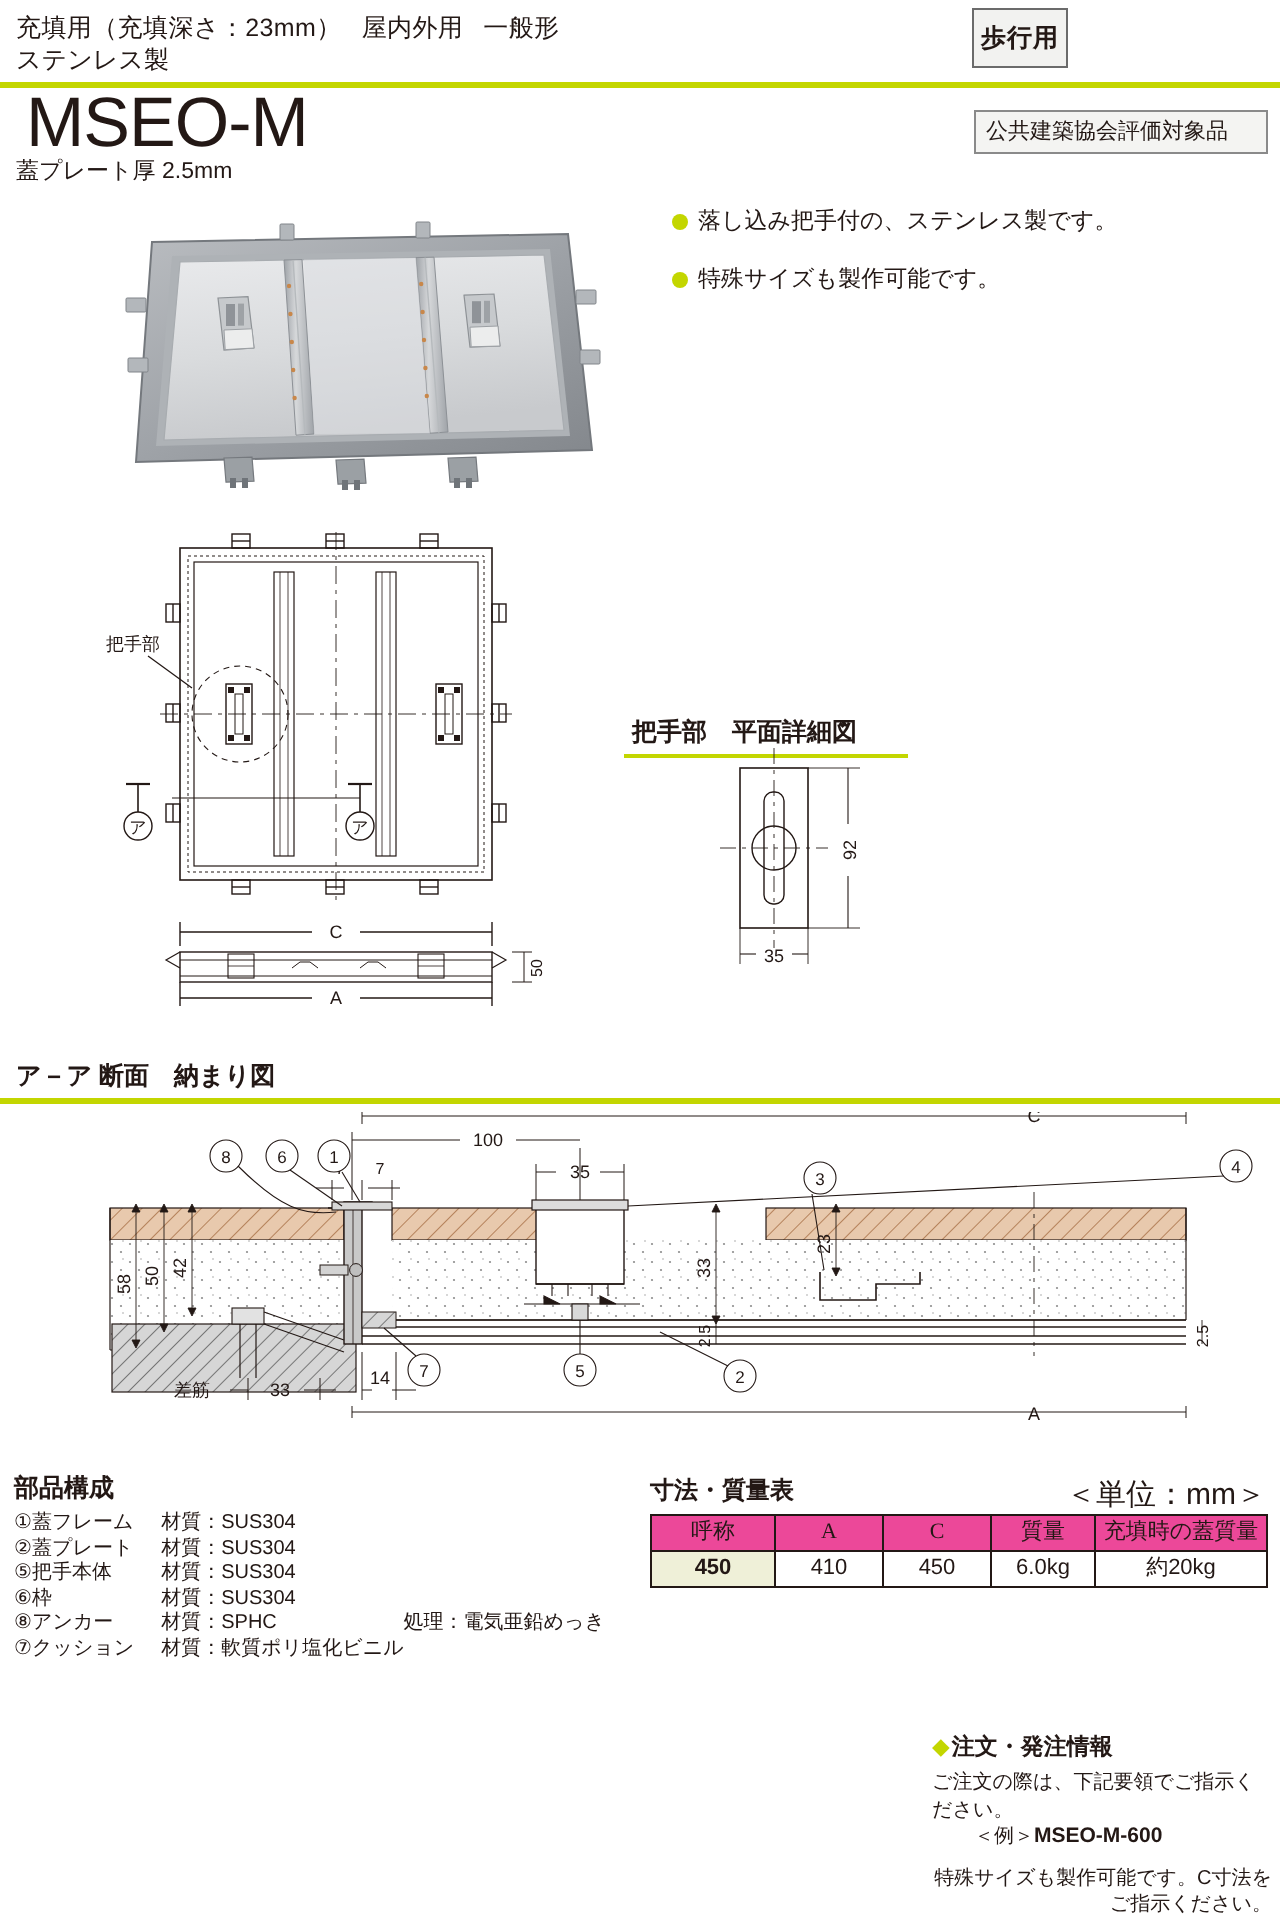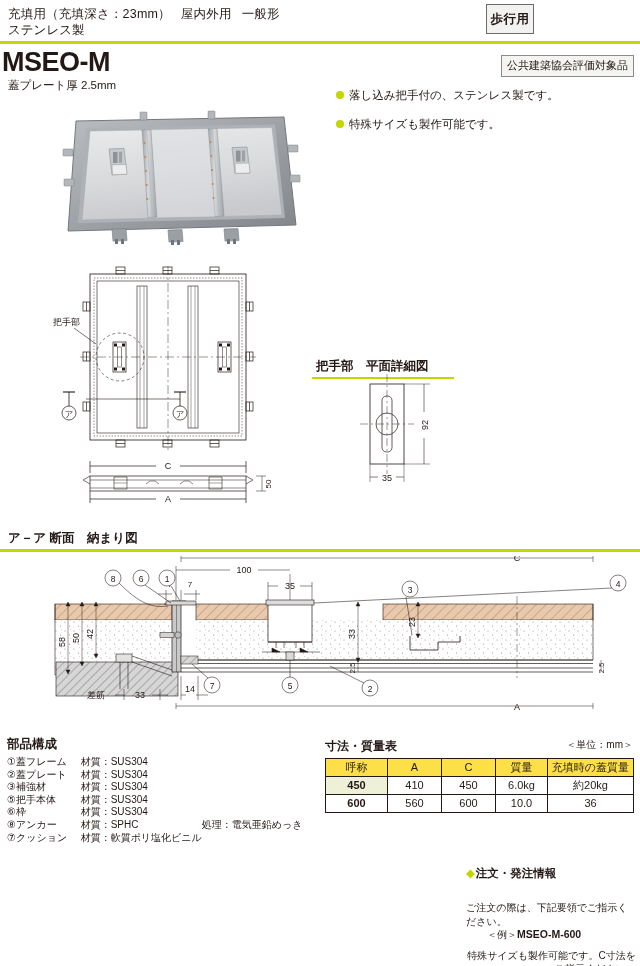--- a/index.html
+++ b/index.html
@@ -55,46 +55,46 @@
   .accent-rule {
     position: absolute;
     left: 0; top: 41px;
     width: 640px; height: 3px;
     background: #c3d600;
   }
 
   
   .model-name {
     position: absolute;
-    left: 2px; top: 47px;
-    font-size: 27px;
-    font-weight: bold;
+    left: 13px; top: 47px;
+    font-size: 35px;
+    font-weight: normal;
     letter-spacing: -0.5px;
     line-height: 30px;
   }
   .plate-thk {
     position: absolute;
     left: 8px; top: 78px;
     font-size: 11.5px;
   }
   .assoc-badge {
     position: absolute;
     right: 6px; top: 55px;
     border: 1px solid #8a8a8a;
     background: #f4f4f2;
-    padding: 2px 5px 3px 5px;
+    padding: 2px 19px 3px 5px;
     font-size: 11px;
     letter-spacing: 0px;
     white-space: nowrap;
   }
 
   
   .features {
     position: absolute;
-    left: 336px; top: 88px;
+    left: 336px; top: 104px;
     width: 300px;
   }
   .feat {
     position: relative;
     padding-left: 13px;
     font-size: 11.5px;
     line-height: 15px;
     margin-bottom: 14px;
     white-space: nowrap;
   }
@@ -185,52 +185,52 @@
     left: 325px; top: 736px;
     width: 308px;
   }
   .spec-title {
     font-size: 12px;
     font-weight: bold;
     display: inline-block;
     font-family: Liberation Mono, monospace;
   }
   .spec-unit {
-    font-size: 10px;
+    font-size: 15px;
     float: right;
     margin-top: 2px;
   }
   .spec table {
     border-collapse: collapse;
     width: 308px;
     margin-top: 3px;
     font-size: 11px;
     table-layout: fixed;
   }
   .spec th, .spec td {
     border: 1px solid #231815;
     text-align: center;
     padding: 1px 0 2px 0;
     line-height: 14px;
   }
-  .spec thead th { background: #fde047; font-weight: normal; }
+  .spec thead th { background: #ec4899; font-weight: normal; font-family: Liberation Serif, serif; }
   .spec tbody td.kw { font-weight: bold; }
   .spec tbody tr.hl td.kw { background: #eff0d8; }
 
   
   .order {
     position: absolute;
     left: 466px; top: 866px;
     width: 170px;
   }
   .order-title {
     font-size: 11.5px;
     font-weight: bold;
     color: #231815;
-    margin-bottom: 20px;
+    margin-bottom: 4px;
   }
   .order-title .dia { color: #c3d600; margin-right: 1px; }
   .order-line {
     font-size: 10px;
     line-height: 13.5px;
   }
   .order-ex { font-size: 10px; line-height: 13.5px; margin-left: 21px; }
   .order-ex b { font-size: 10.5px; }
   .order-note {
     font-size: 10px;
@@ -692,25 +692,20 @@
   <div class="parts-title">部品構成</div>
   <table>
     <tbody>
       <tr>
         <td class="pname"><span>①</span><span>蓋フレーム</span></td>
         <td class="pmat">材質：SUS304</td>
         <td class="ptrt"></td>
       </tr>
       <tr>
         <td class="pname"><span>②</span><span>蓋プレート</span></td>
-        <td class="pmat">材質：SUS304</td>
-        <td class="ptrt"></td>
-      </tr>
-      <tr>
-        <td class="pname"><span>③</span><span>補強材</span></td>
         <td class="pmat">材質：SUS304</td>
         <td class="ptrt"></td>
       </tr>
       <tr>
         <td class="pname"><span>⑤</span><span>把手本体</span></td>
         <td class="pmat">材質：SUS304</td>
         <td class="ptrt"></td>
       </tr>
       <tr>
         <td class="pname"><span>⑥</span><span>枠</span></td>
@@ -752,27 +747,20 @@
       </tr>
     </thead>
     <tbody>
       <tr class="hl">
         <td class="kw">450</td>
         <td>410</td>
         <td>450</td>
         <td>6.0kg</td>
         <td>約20kg</td>
       </tr>
-      <tr>
-        <td class="kw">600</td>
-        <td>560</td>
-        <td>600</td>
-        <td>10.0</td>
-        <td>36</td>
-      </tr>
     </tbody>
   </table>
 </div>
 
 <div class="order">
   <div class="order-title">
     <span class="dia">◆</span><span>注文・発注情報</span>
   </div>
   <div class="order-line">ご注文の際は、下記要領でご指示ください。</div>
   <div class="order-ex">

